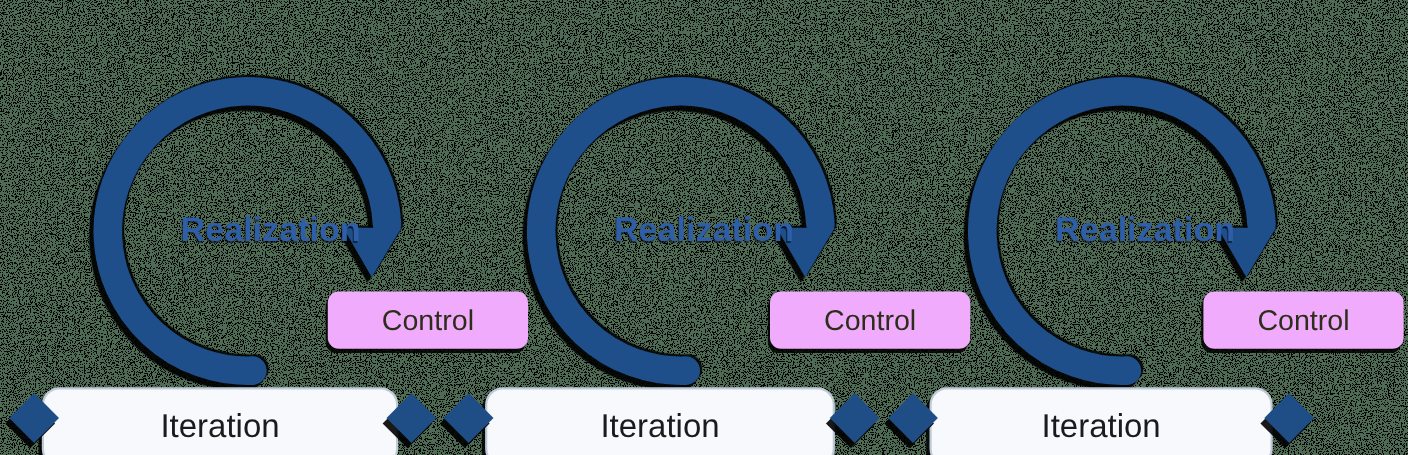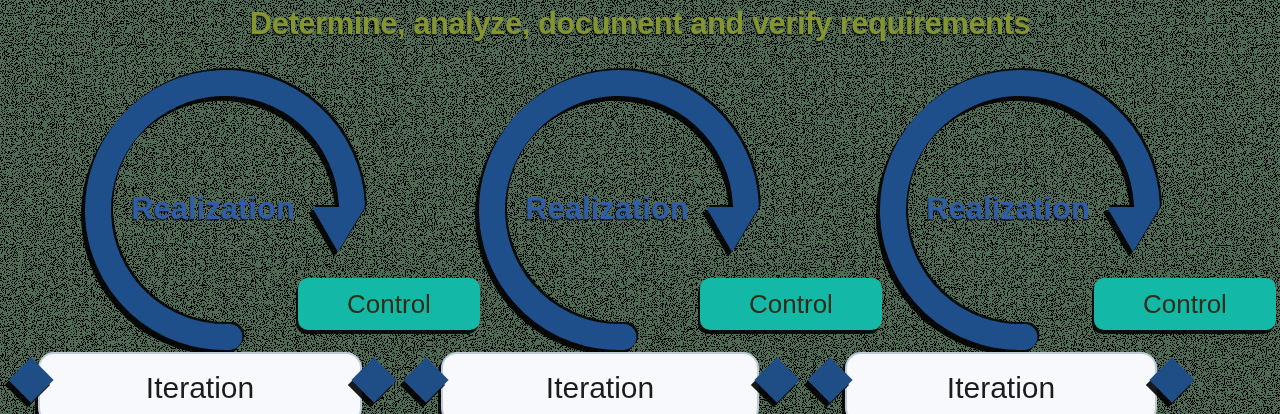--- a/index.html
+++ b/index.html
@@ -26,25 +26,26 @@
   }
   .arc-path { fill: none; stroke: #1e4f8b; stroke-width: 26; stroke-linecap: round; }
   .arc-head { fill: #1e4f8b; }
 
   .realization-label {
     position: absolute; top: 193px; z-index: 3;
     transform: translateX(-50%);
     font-size: 31px; font-weight: 700; color: #2d5ea7;
     white-space: nowrap; line-height: 31px;
     text-shadow: -1px 2px 0 rgba(0,0,0,0.5);
+    margin-left: 33px;
   }
 
   .control-box {
-    position: absolute; top: 278px; width: 182px; height: 52px; z-index: 3;
-    background: #14b8a6; border-radius: 10px;
+    position: absolute; top: 265px; width: 182px; height: 52px; z-index: 3;
+    background: #f0abfc; border-radius: 10px;
     box-shadow: -2px 4px 0 rgba(0,0,0,0.85);
     display: flex; align-items: center; justify-content: center;
   }
   .control-box span { font-size: 26px; color: #2c2e1a; }
 
   .iteration-bar {
     position: absolute; top: 352px; height: 72px; z-index: 3;
     box-sizing: border-box;
     background: #f7f9fc; border: 2px solid #bfcad9; border-radius: 16px;
     box-shadow: -3px 4px 0 rgba(0,0,0,0.85);
@@ -69,21 +70,20 @@
     <filter id="speck" x="0" y="0" width="100%" height="100%">
       <feTurbulence type="fractalNoise" baseFrequency="0.9" numOctaves="2" seed="7" stitchTiles="stitch"></feTurbulence>
       <feColorMatrix type="matrix" values="0 0 0 0 0  0 0 0 0 0  0 0 0 0 0  2 2 2 0 -2.7"></feColorMatrix>
       <feComponentTransfer>
           <feFuncA type="discrete" tableValues="0 1"></feFuncA>
         </feComponentTransfer>
     </filter>
     <rect width="1280" height="414" filter="url(#speck)" opacity="0.95"></rect>
   </svg>
 
-  <h1 class="diagram-title">Determine, analyze, document and verify requirements</h1>
 
   <svg class="arcs" width="1280" height="414" aria-hidden="true">
     <g>
       <path class="arc-path" d="M 229.4 336.9 A 127 127 0 1 1 351.8 203.4"></path>
       <polygon class="arc-head" points="312,207 365,207 338,252"></polygon>
     </g>
     <g>
       <path class="arc-path" d="M 623.4 336.9 A 127 127 0 1 1 745.8 203.4"></path>
       <polygon class="arc-head" points="706,207 759,207 732,252"></polygon>
     </g>

